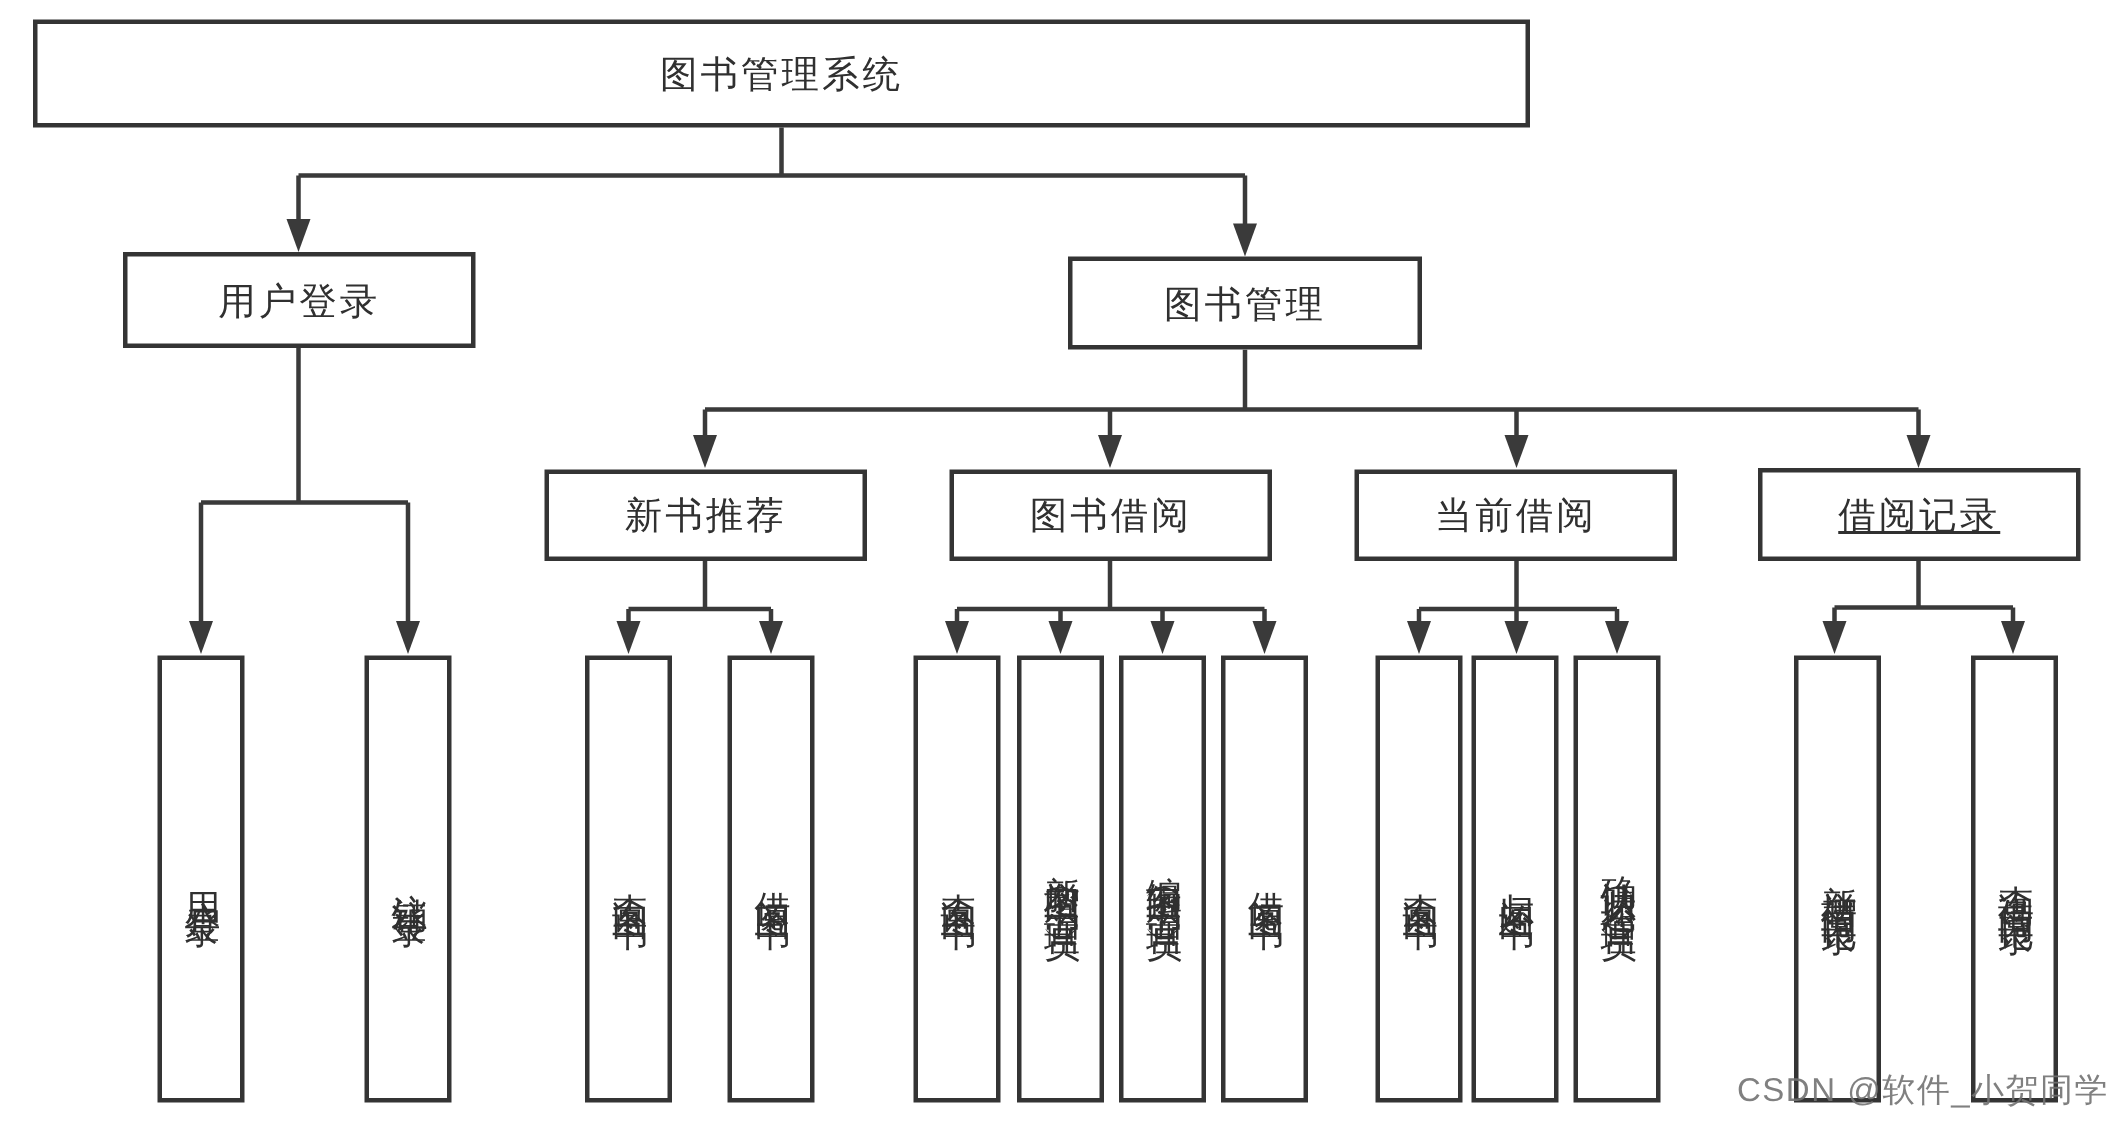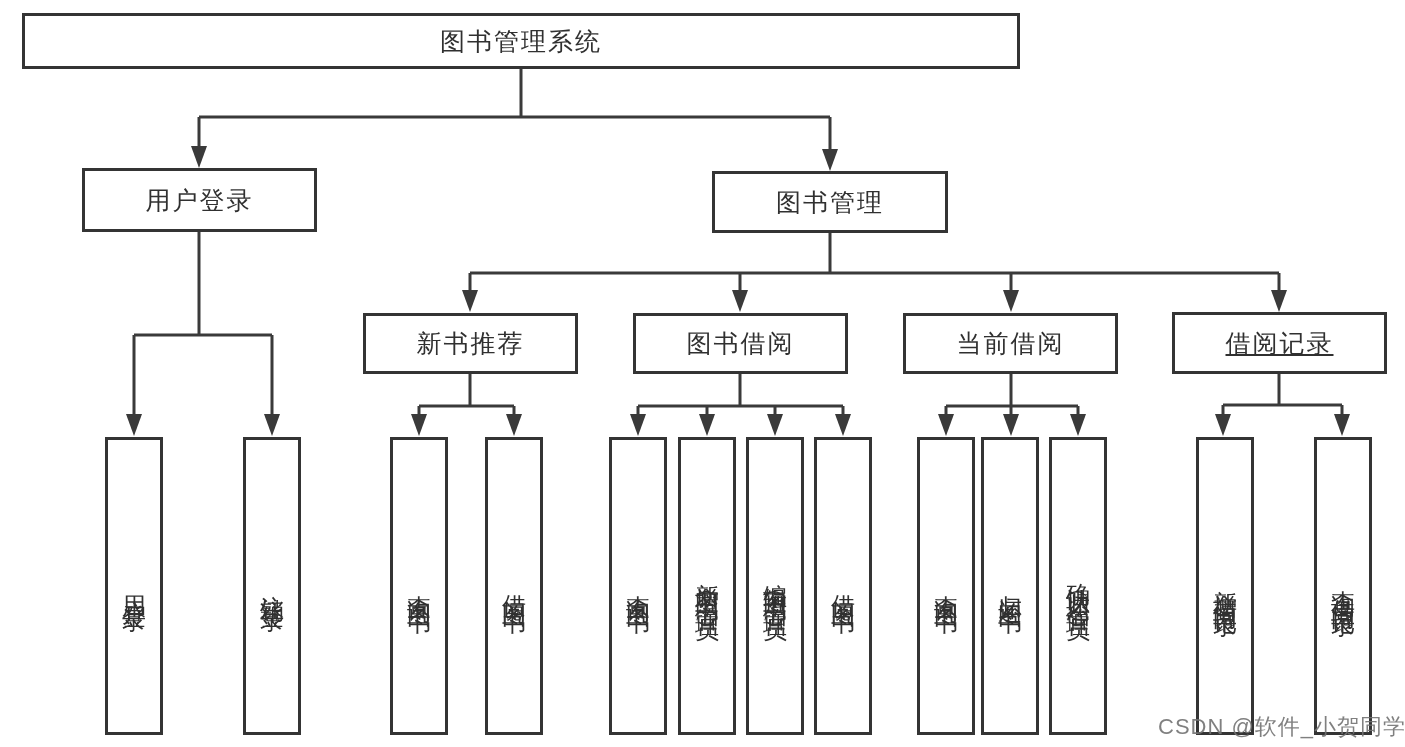--- a/index.html
+++ b/index.html
@@ -102,21 +102,21 @@
     <path class="line" d="M1011 374 V406 M946 406 H1078 M946 406 V418 M1011 406 V418 M1078 406 V418"></path>
     <polygon class="arrow" points="938,414 954,414 946,436"></polygon>
     <polygon class="arrow" points="1003,414 1019,414 1011,436"></polygon>
     <polygon class="arrow" points="1070,414 1086,414 1078,436"></polygon>
 
     <path class="line" d="M1279 374 V405 M1223 405 H1342 M1223 405 V418 M1342 405 V418"></path>
     <polygon class="arrow" points="1215,414 1231,414 1223,436"></polygon>
     <polygon class="arrow" points="1334,414 1350,414 1342,436"></polygon>
   </svg>
 
-  <div class="node hbox" style="left:22px; top:13px; width:998px; height:56px;">图书管理系统</div>
+  <div class="node hbox" style="left:22px; top:13px; width:998px; height:72px;">图书管理系统</div>
 
   <div class="node hbox" style="left:82px; top:168px; width:235px; height:64px;">用户登录</div>
   <div class="node hbox" style="left:712px; top:171px; width:236px; height:62px;">图书管理</div>
 
   <div class="node hbox" style="left:363px; top:313px; width:215px; height:61px;">新书推荐</div>
   <div class="node hbox" style="left:633px; top:313px; width:215px; height:61px;text-align:right;">图书借阅</div>
   <div class="node hbox" style="left:903px; top:313px; width:215px; height:61px;">当前借阅</div>
   <div class="node hbox" style="left:1172px; top:312px; width:215px; height:62px;text-decoration:underline;">借阅记录</div>
 
   <div class="node vbox" style="left:105px; top:437px; width:58px; height:298px;">

